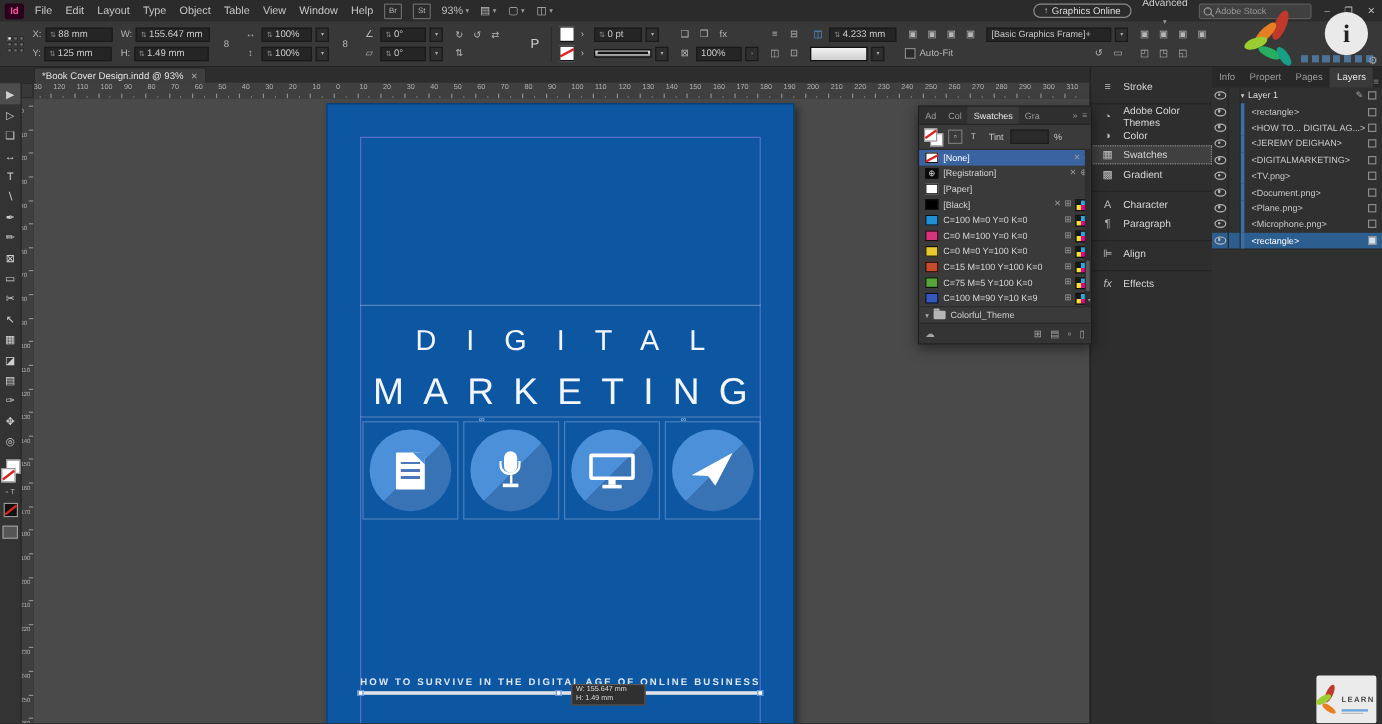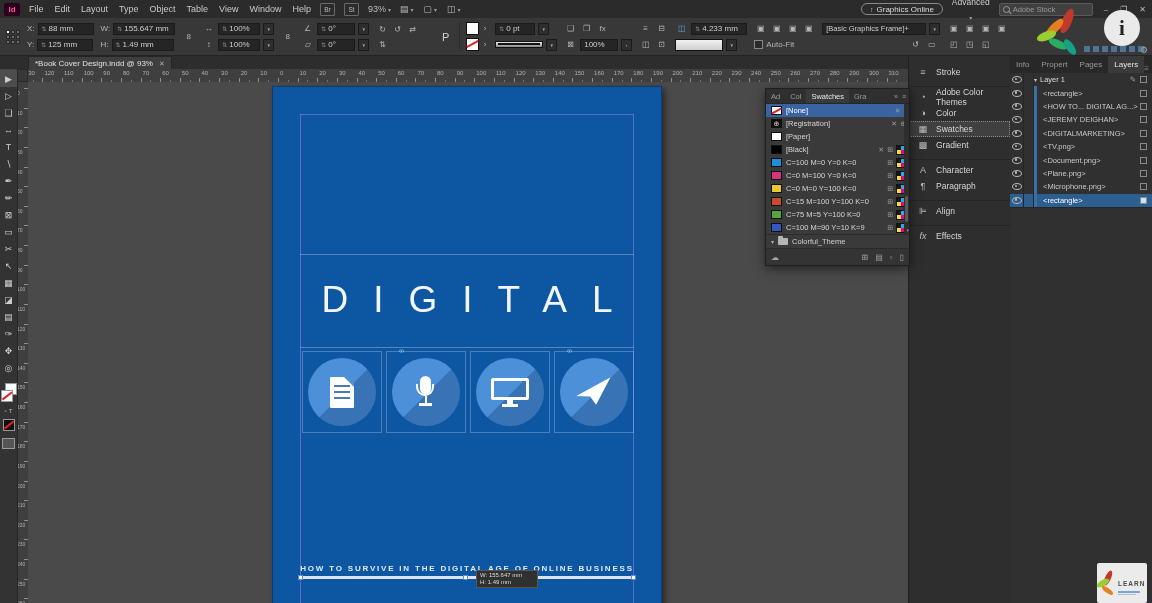--- a/index.html
+++ b/index.html
@@ -78,21 +78,21 @@
   .applynone::after{content:'';position:absolute;left:-1px;right:-1px;top:4px;height:1.5px;background:#d22;transform:rotate(-38deg);}
   .scrmode{width:11px;height:9px;border:1px solid #999;background:#555;margin:7px auto 0;}
   
   .canvas{position:absolute;top:82px;left:28px;width:880px;height:521px;background:#4a4a4a;overflow:hidden;}
   .page{position:absolute;left:244px;top:4px;width:390px;height:530px;background:#0d57a2;
     border:1px solid #093c72;box-shadow:3px 3px 6px rgba(0,0,0,.45);box-sizing:border-box;}
   .mguide{position:absolute;left:27px;right:27px;top:27px;bottom:-6px;border:1px solid rgba(134,120,232,.65);}
   .titleframe{position:absolute;left:27px;right:27px;top:167px;height:92px;
     border-top:1px solid rgba(190,205,235,.4);border-bottom:1px solid rgba(190,205,235,.4);}
   .btitle{position:absolute;left:0;right:0;text-align:center;color:#f2f6fa;font-weight:500;}
-  .t1{top:192px;font-size:37px;letter-spacing:25px;text-indent:25px;}
+  .t1{top:184px;font-size:24px;letter-spacing:25px;text-indent:25px;}
   .t2{top:222px;font-size:31px;letter-spacing:16px;text-indent:16px;}
   .tilerow{position:absolute;left:27px;top:264px;width:336px;display:flex;gap:4px;justify-content:center;}
   .tile{width:78px;height:80px;border:1px solid rgba(165,195,235,.38);position:relative;
     display:flex;align-items:center;justify-content:center;}
   .anchor{position:absolute;top:-5px;left:12px;font-size:7px;color:#9cc4ee;}
   .circle{width:68px;height:68px;border-radius:50%;background:#4b90d8;position:relative;overflow:hidden;
     display:flex;align-items:center;justify-content:center;}
   .circle::after{content:'';position:absolute;inset:0;background:linear-gradient(135deg,transparent 52%,rgba(8,40,92,.28) 52%);}
   .ic-doc{width:24px;height:31px;background:#fff;border-radius:1px;position:relative;z-index:2;}
   .ic-doc::before{content:'';position:absolute;right:0;top:0;border:5px solid #4b90d8;border-left-color:transparent;border-bottom-color:transparent;}
@@ -721,20 +721,21 @@
       </div>
       <div class="applynone"></div>
       <div class="scrmode"></div>
     </div>
 
   <div class="canvas">
     <div class="page">
       <div class="mguide"></div>
       <div class="titleframe"></div>
       <div class="btitle t1">DIGITAL</div>
+      <div class="btitle t2">MARKETING</div>
 
       <div class="tilerow">
         <div class="tile">
           <div class="circle">
               <div class="ic-doc"></div>
             </div>
         </div>
         <div class="tile">
           <span class="anchor">∞</span>
           <div class="circle">
@@ -782,20 +783,31 @@
     <div class="swtabs" id="swtabs">
         <span class="swtab">Ad</span>
         <span class="swtab">Col</span>
         <span class="swtab active">Swatches</span>
         <span class="swtab">Gra</span>
         <span class="more">
           <span>»</span>
           <span>≡</span>
         </span>
       </div>
+    <div class="swctl">
+      <span class="swproxy">
+          <span class="b bk"></span>
+          <span class="b ft"></span>
+        </span>
+      <span class="sicon">▫</span>
+      <span class="sicon" style="border:none">T</span>
+      <span style="margin-left:4px">Tint</span>
+      <span class="tintfield"></span>
+      <span>%</span>
+    </div>
     <div class="swlist" id="swlist">
 
     <div class="swrow sel">
           <span class="chip none"></span>
           <span class="swname">[None]</span>
           <span class="bdgs">
             <span class="bdg">✕</span>
             <span class="bdg">▫</span>
           </span>
         </div>

